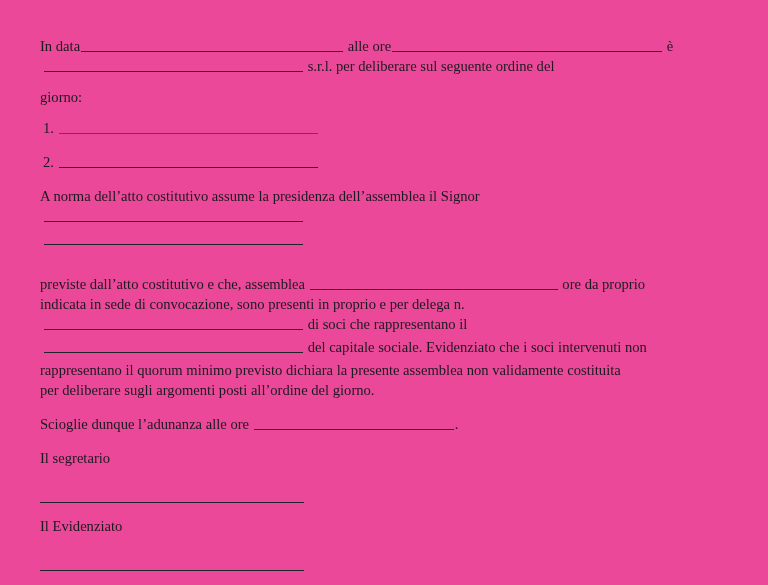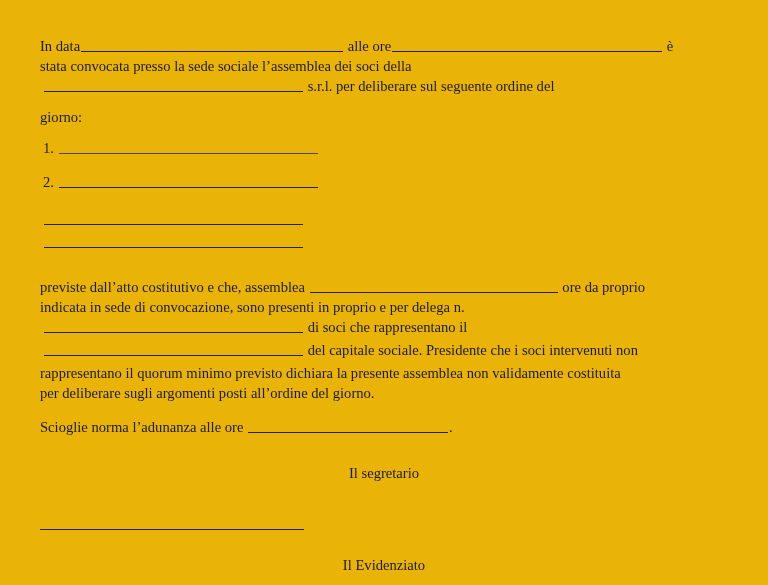--- a/index.html
+++ b/index.html
@@ -16,21 +16,21 @@
     color: #1a1a20;
     -webkit-font-smoothing: antialiased;
   }
 
   .page {
     position: relative;
     width: 768px;
     height: 585px;
     box-sizing: border-box;
     padding: 36px 40px 0 40px;
-    background: #eab308;
+    background: #ec4899;
   }
 
   .doc-body {
     font-size: 14.6px;
     line-height: 20px;
   }
 
   
   .para {
     margin: 0;
@@ -76,74 +76,74 @@
     white-space: nowrap;
   }
 
   
   .sig-rule {
     width: 264px;
     height: 0;
     border-top: 1.5px solid #22222a;
     margin: 0;
   }
-  .sig-label { margin: 12px; text-align: center; }
+  .sig-label { margin: 0; }
 
   .nowrap { white-space: nowrap; }
 </style>
 </head>
 <body>
 
 <div class="page">
   <div class="doc-body">
 
     <p class="para nowrap"><span>In data</span><span class="blank w-date"></span> <span>alle ore</span><span class="blank w-ora"></span> <span>è</span></p>
 
-    <p class="para">stata convocata presso la sede sociale l’assemblea dei soci della</p>
 
     <p class="para row-indent"><span class="blank w-srl"></span> <span>s.r.l. per deliberare sul seguente ordine del</span></p>
 
     <div class="gap-sm"></div>
 
     <p class="para">giorno:</p>
 
     <div class="gap-sm"></div>
 
     <p class="para row-indent"><span>1.</span> <span class="blank thin w-item"></span></p>
 
     <div class="gap-sm"></div>
 
     <p class="para row-indent"><span>2.</span> <span class="blank w-item"></span></p>
 
     <div class="gap-md"></div>
 
+    <p class="para">A norma dell’atto costitutivo assume la presidenza dell’assemblea il Signor</p>
 
     <p class="para row-indent"><span class="blank w-pres"></span></p>
 
     <p class="para row-indent"><span class="blank w-segr"></span> </p>
 
     <div class="gap-md"></div>
 
 
     <div class="gap-md"></div>
 
     <p class="para nowrap"><span>previste dall’atto costitutivo e che, assemblea</span> <span class="blank w-tempo"></span> <span>ore da proprio</span></p>
 
     <p class="para">indicata in sede di convocazione, sono presenti in proprio e per delega n.</p>
 
     <p class="para row-indent"><span class="blank w-soci"></span> <span>di soci che rappresentano il</span></p>
 
-    <p class="para row-indent"><span class="blank w-cap"></span> <span>del capitale sociale. Presidente che i soci intervenuti non</span></p>
+    <p class="para row-indent"><span class="blank w-cap"></span> <span>del capitale sociale. Evidenziato che i soci intervenuti non</span></p>
 
     <p class="para">rappresentano il quorum minimo previsto dichiara la presente assemblea non validamente costituita</p>
     <p class="para">per deliberare sugli argomenti posti all’ordine del giorno.</p>
 
     <div class="gap-lg"></div>
 
-    <p class="para nowrap"><span>Scioglie norma l’adunanza alle ore</span> <span class="blank w-close"></span><span>.</span></p>
+    <p class="para nowrap"><span>Scioglie dunque l’adunanza alle ore</span> <span class="blank w-close"></span><span>.</span></p>
 
     <div class="gap-lg"></div>
 
     <p class="para sig-label">Il segretario</p>
 
     <div style="height:34px"></div>
     <div class="sig-rule"></div>
 
     <div style="height:13px"></div>
     <p class="para sig-label">Il Evidenziato</p>

